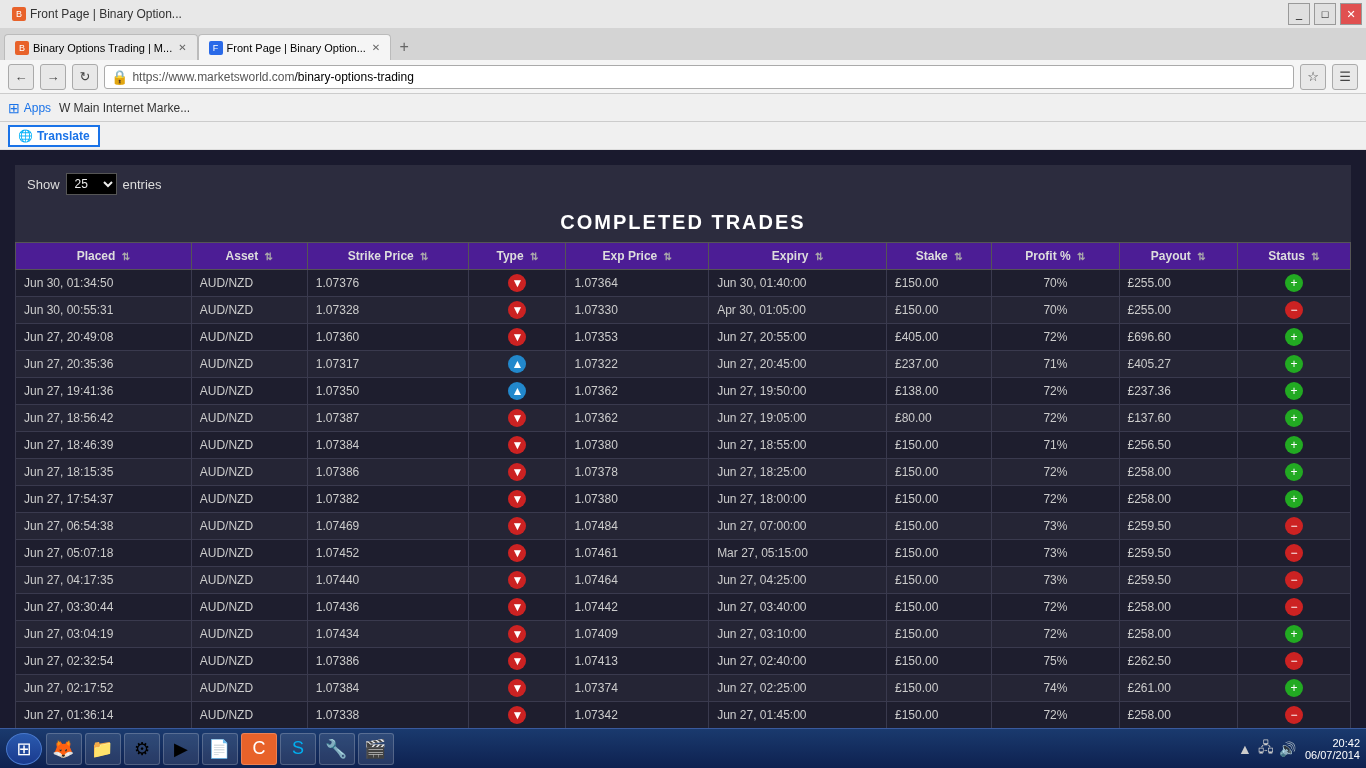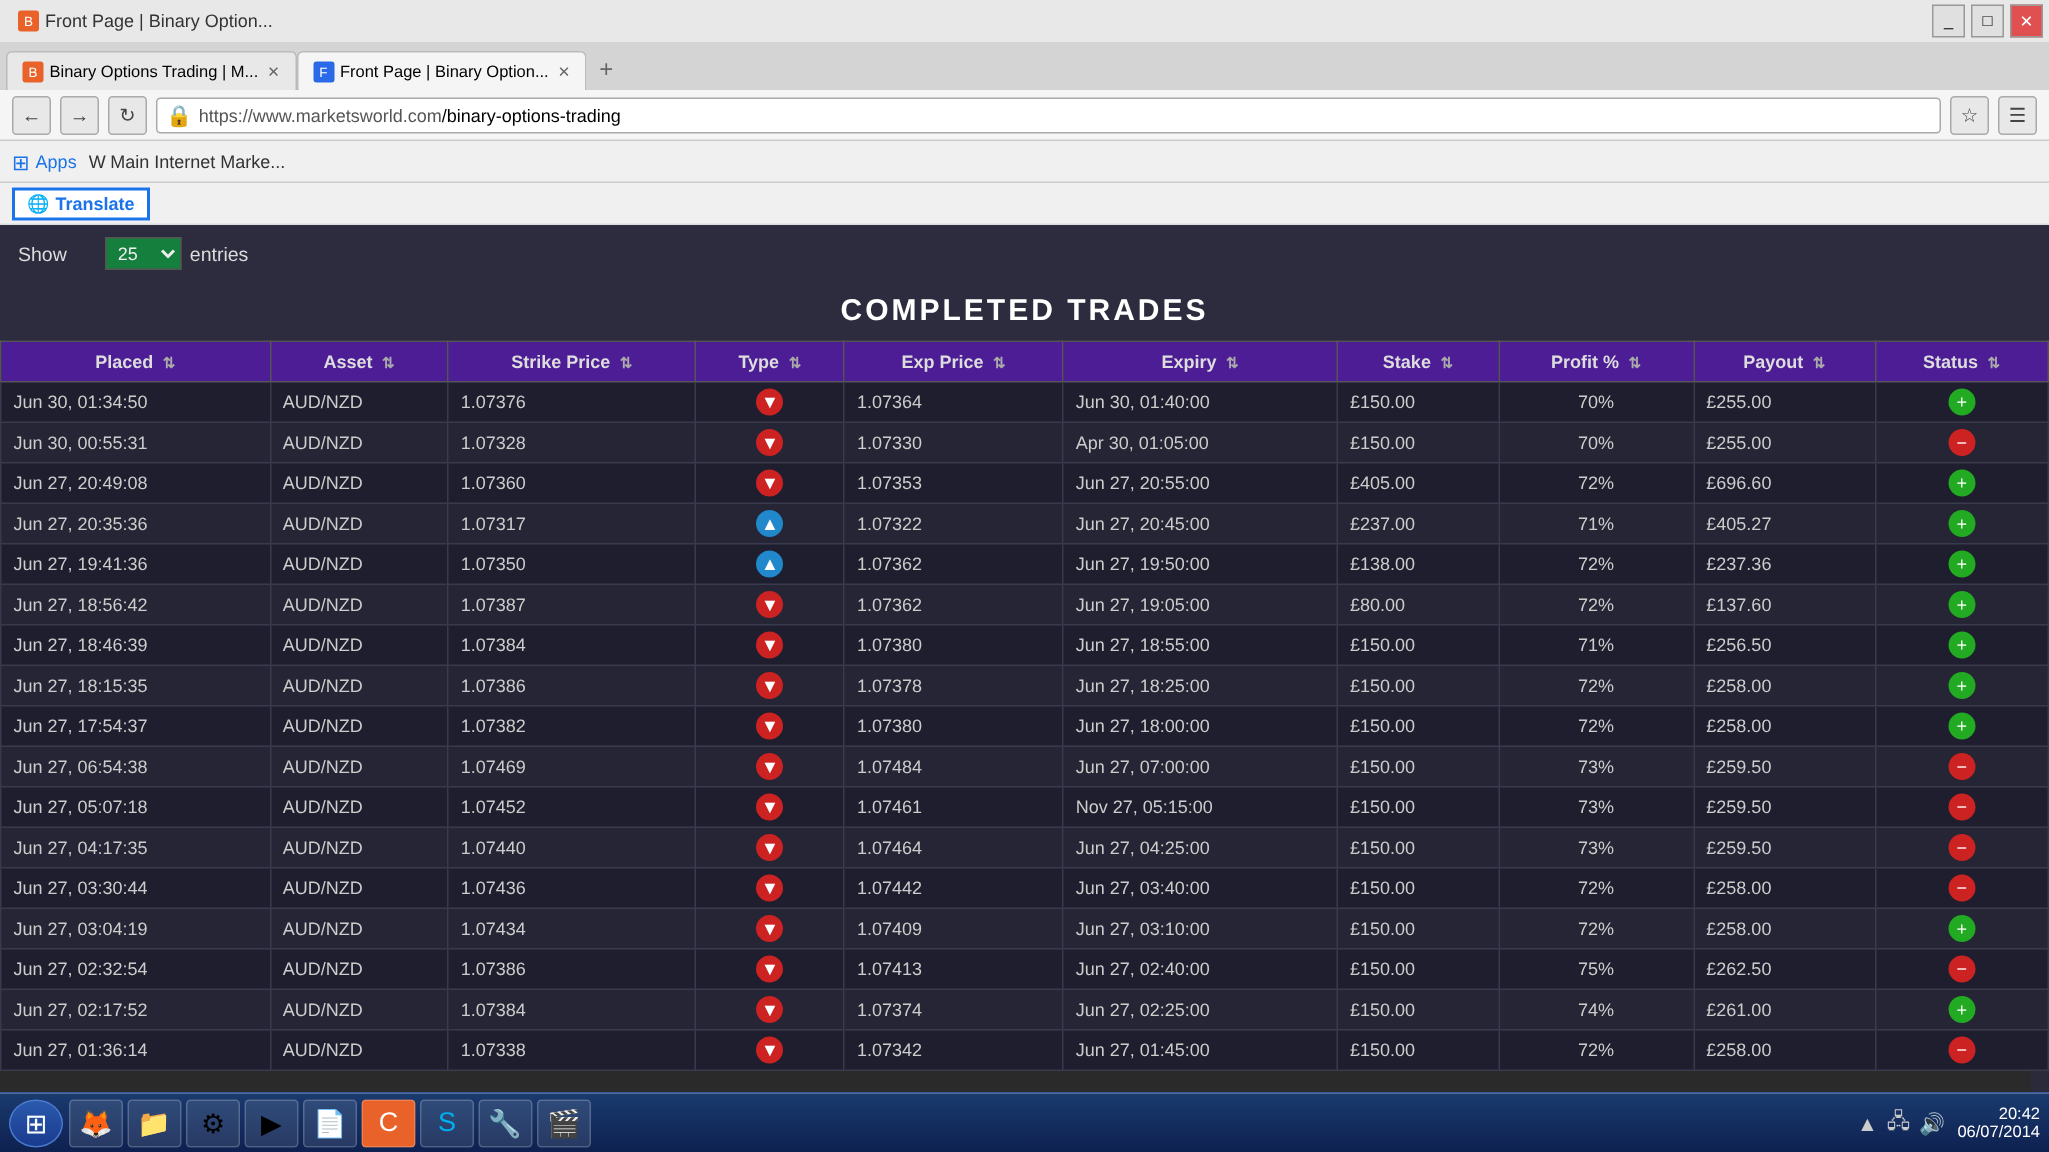--- a/index.html
+++ b/index.html
@@ -106,42 +106,41 @@
       padding: 6px 12px;
       font-size: 13px;
       font-weight: bold;
       z-index: 100;
       border-radius: 2px;
     }
 
     .trades-container {
       background: #1a1a2e;
       margin: 0 auto;
-      padding: 0;
+      padding: 15px;
       color: #eee;
       width: 100%;
       position: relative;
     }
 
     .show-bar {
       display: flex;
       align-items: center;
       padding: 8px 12px;
       background: #2c2c3e;
       gap: 6px;
       font-size: 13px;
       color: #ddd;
     }
     .show-select {
-      background: #15803d;
+      background: #000000;
       color: #eee;
       border: 1px solid #555;
       padding: 2px 4px;
       font-size: 12px;
-      margin-left: 19px;
     }
 
     .title-header {
       text-align: center;
       font-size: 20px;
       font-weight: bold;
       color: white;
       padding: 8px 0;
       background: #2c2c3e;
       letter-spacing: 2px;
@@ -501,21 +500,21 @@
       </td>
     </tr>
           <tr>
       <td>Jun 27, 05:07:18</td>
       <td>AUD/NZD</td>
       <td>1.07452</td>
       <td style="text-align:center;">
         <span class="type-icon type-down">▼</span>
       </td>
       <td>1.07461</td>
-      <td>Nov 27, 05:15:00</td>
+      <td>Mar 27, 05:15:00</td>
       <td>£150.00</td>
       <td style="text-align:center;">73%</td>
       <td>£259.50</td>
       <td style="text-align:center;">
         <span class="status-icon status-loss">−</span>
       </td>
     </tr>
           <tr>
       <td>Jun 27, 04:17:35</td>
       <td>AUD/NZD</td>

